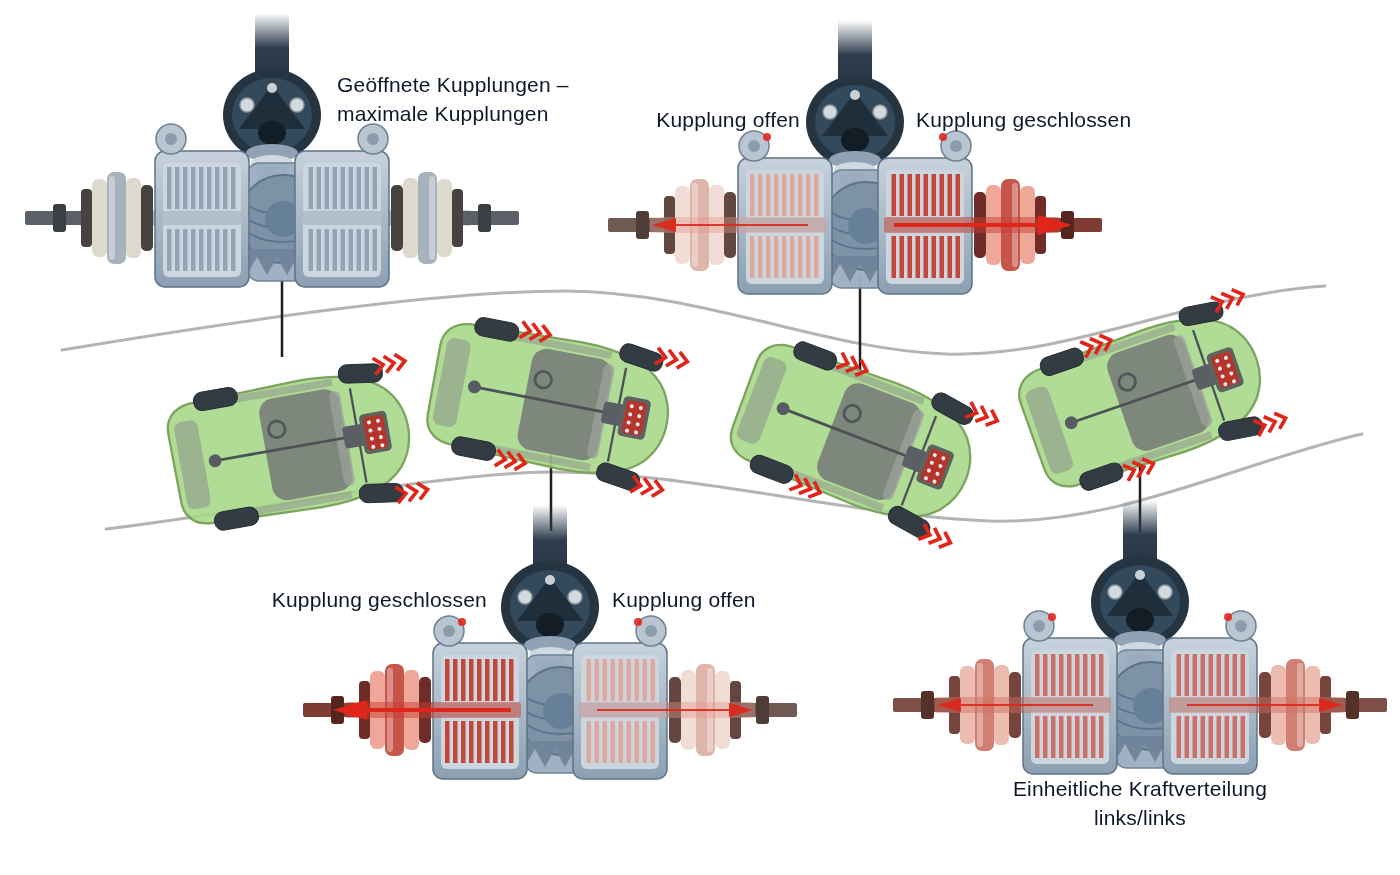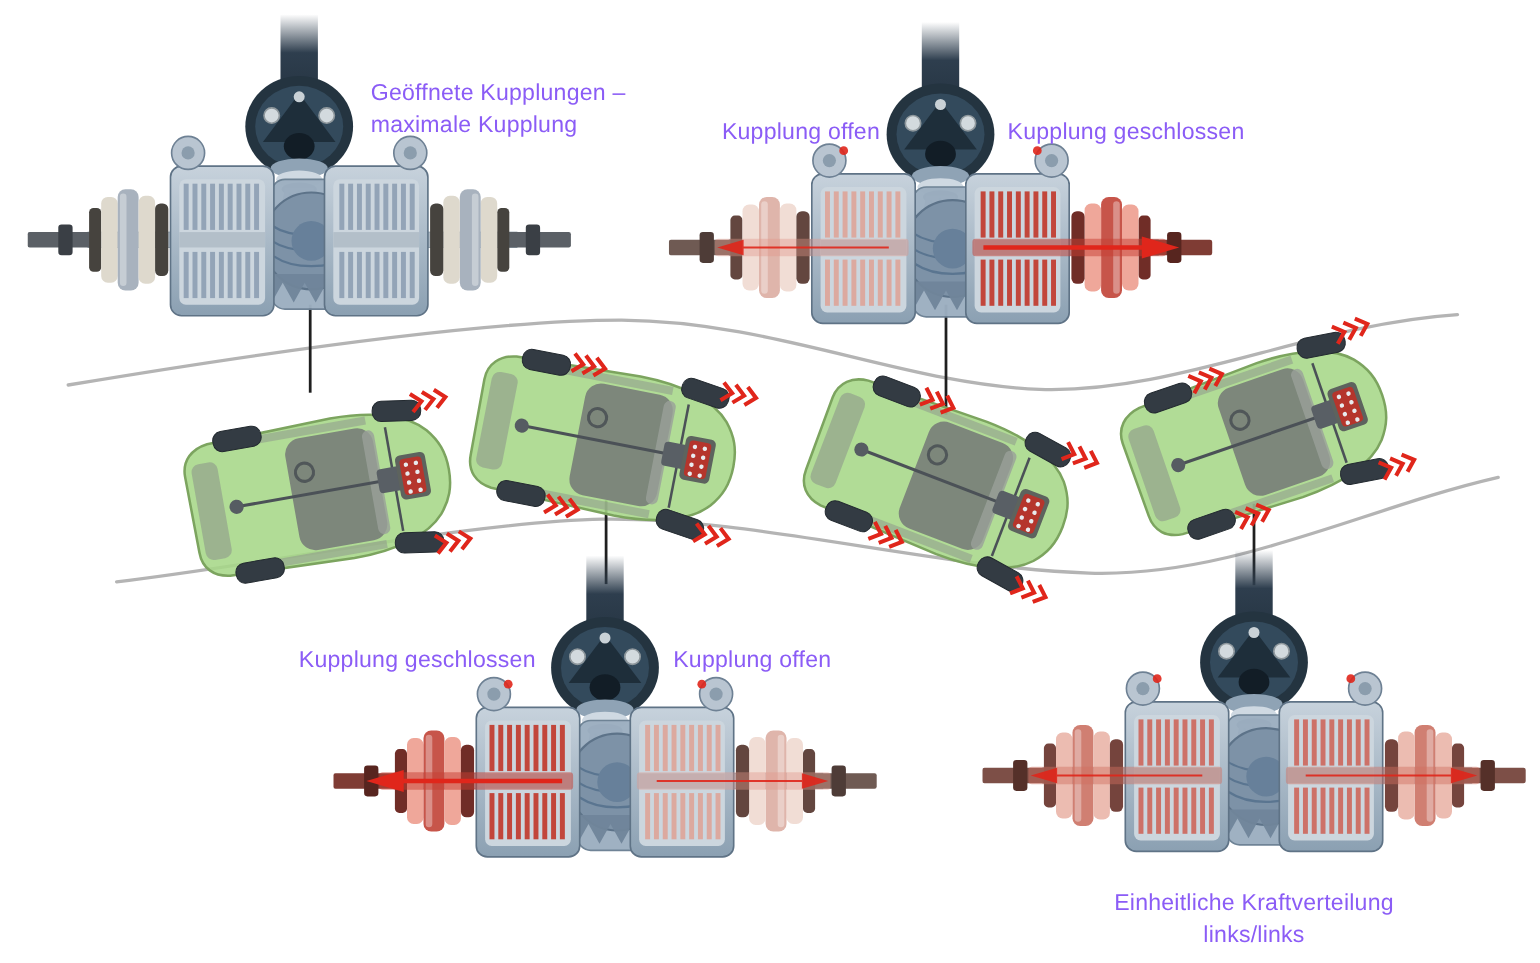--- a/index.html
+++ b/index.html
@@ -1,21 +1,21 @@
 <!DOCTYPE html>
 <html><head>
 <meta charset="utf-8">
 <style>
   html,body{margin:0;padding:0;background:#ffffff;}
   .stage{
     position:relative;width:1400px;height:875px;overflow:hidden;background:#fff;
     font-family:"Liberation Sans", sans-serif;
   }
   .lbl{
-    position:absolute;font-size:21px;line-height:29px;color:#8b5cf6;
+    position:absolute;font-size:21px;line-height:29px;color:#0f172a;
     white-space:nowrap;letter-spacing:0.2px;
   }
   .lbl.two{white-space:normal;}
   svg{display:block;}
   .abs{position:absolute;}
 </style>
 </head>
 <body>
 
 <div class="stage">
@@ -684,29 +684,29 @@
           <polyline points="124,2 134,11 124,20" fill="none" stroke="#e0261b" stroke-width="4"></polyline>
           <polyline points="102,144 112,153 102,162" fill="none" stroke="#e0261b" stroke-width="4"></polyline>
           <polyline points="113,144 123,153 113,162" fill="none" stroke="#e0261b" stroke-width="4"></polyline>
           <polyline points="124,144 134,153 124,162" fill="none" stroke="#e0261b" stroke-width="4"></polyline>
         </g>
   </svg>
     </div>
 
   <div class="lbl two" style="left:337px;top:70px;width:270px;text-align:left;">
     <span>Geöffnete Kupplungen –</span><br>
-    <span>maximale Kupplung</span>
+    <span>maximale Kupplungen</span>
   </div>
 
   <div class="lbl" style="left:640px;top:105px;width:160px;text-align:right;">Kupplung offen</div>
 
   <div class="lbl" style="left:916px;top:105px;">Kupplung geschlossen</div>
 
   <div class="lbl" style="left:265px;top:585px;width:222px;text-align:right;">Kupplung geschlossen</div>
 
   <div class="lbl" style="left:612px;top:585px;">Kupplung offen</div>
 
-  <div class="lbl two" style="left:990px;top:806px;width:300px;text-align:center;">
+  <div class="lbl two" style="left:990px;top:774px;width:300px;text-align:center;">
     <span>Einheitliche Kraftverteilung</span><br>
     <span>links/links</span>
   </div>
 
 </div>
 
 </body></html>

